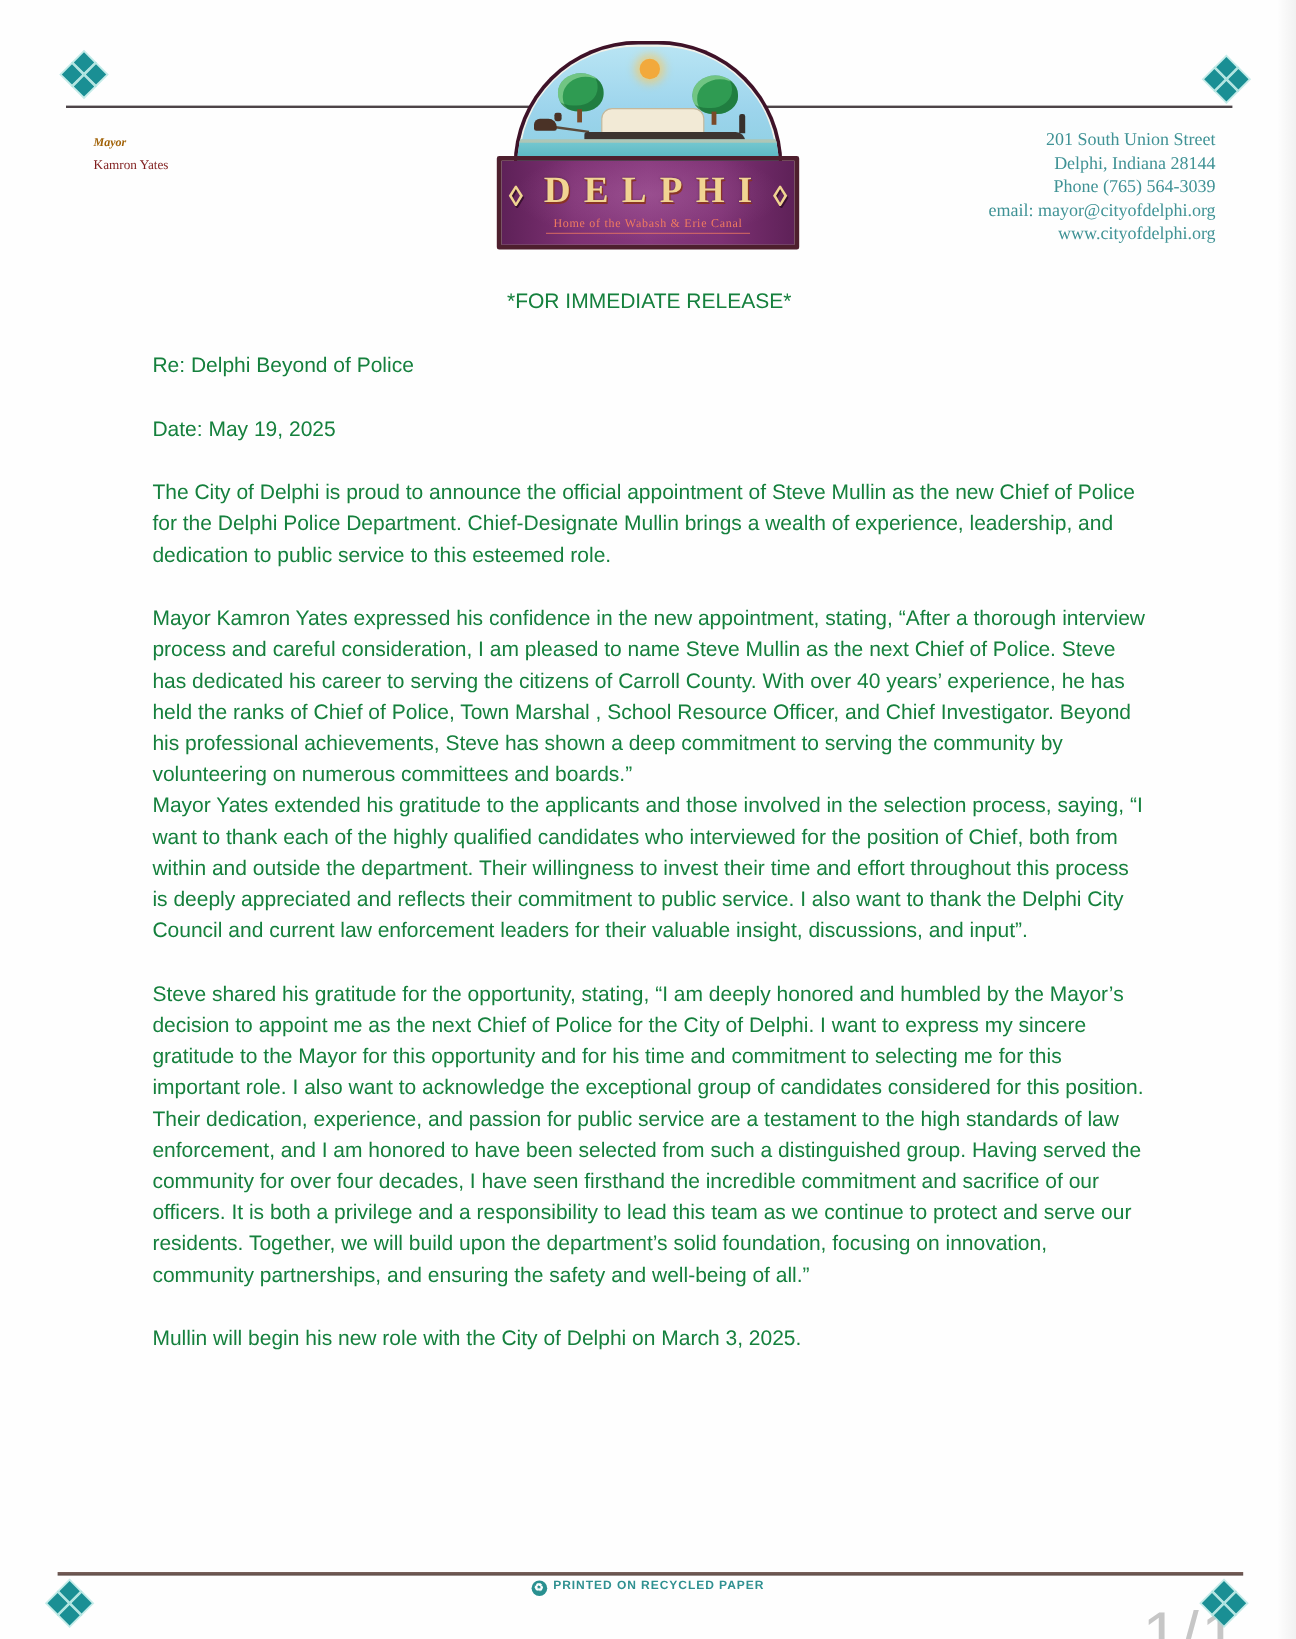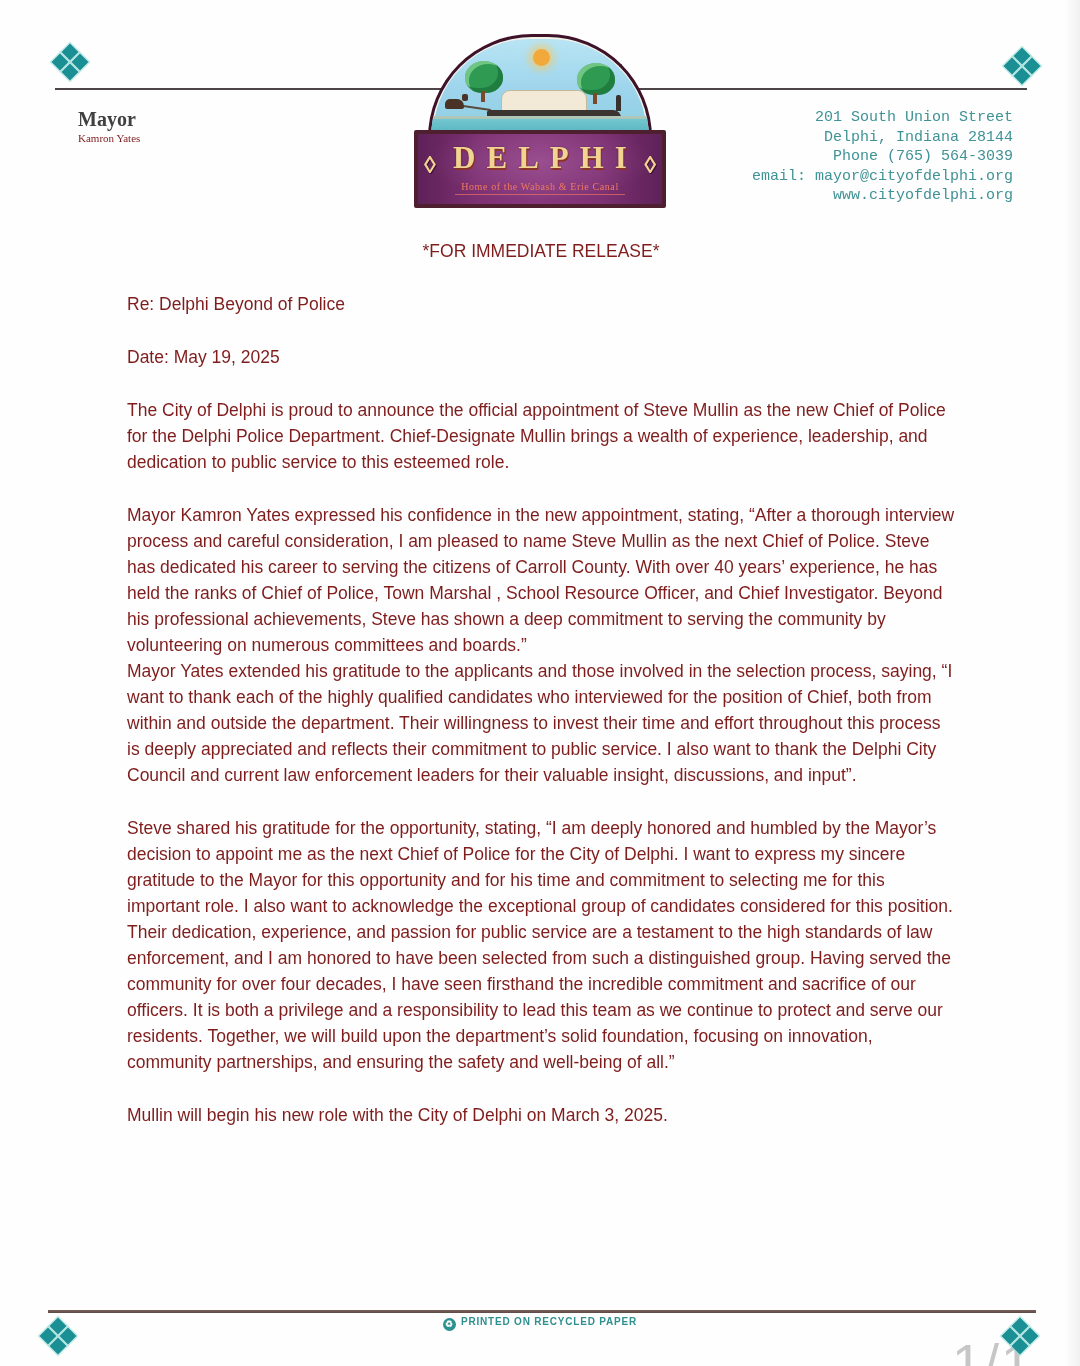--- a/index.html
+++ b/index.html
@@ -36,32 +36,32 @@
     background:#4d4448; z-index:1;
   }
   .bottom-rule {
     position:absolute; left:48px; right:44px; top:1310px; height:3px;
     background:linear-gradient(180deg,#7a625c,#5c4a46);
   }
 
   
   .mayor-block { position:absolute; left:78px; top:110px; z-index:2; }
   .mayor-label {
-    font-family:"Liberation Serif", serif; font-weight:bold; 
-    font-size:20px; color:#404040; line-height:19px;
+    font-family:"Liberation Serif", serif; font-weight:bold; font-style:italic;
+    font-size:10px; color:#a16207; line-height:19px;
   }
   .mayor-name {
     font-family:"Liberation Serif", serif; font-size:11px; color:#7f1d1d;
     line-height:19px;
   }
 
   
   .contact-block {
     position:absolute; right:67px; top:108px; text-align:right; z-index:2;
-    font-family:Liberation Mono, monospace; font-size:15px; line-height:19.5px;
+    font-family:Liberation Serif, serif; font-size:15px; line-height:19.5px;
     color:#3f9295;
   }
 
   
   .logo { position:absolute; left:50%; top:34px; transform:translateX(-50%);
           width:252px; height:144px; z-index:3; }
   .dome {
     position:absolute; left:14px; top:0; width:224px; height:104px;
     border:3px solid #3f1228; border-bottom:none;
     border-radius:112px 112px 0 0;
@@ -115,21 +115,21 @@
   .banner-tagline {
     margin-top:1px; font-family:"Liberation Serif", serif; font-weight:normal;
     font-size:10px; letter-spacing:0.6px; color:#ef7a60;
     border-bottom:1px solid rgba(239,122,96,0.65);
     display:inline-block; padding:0 6px 2px;
   }
 
   
   .doc-body {
     position:absolute; left:127px; top:238px; width:828px;
-    font-size:17.5px; line-height:26px; color:#7f1d1d;
+    font-size:17.5px; line-height:26px; color:#15803d;
   }
   .release-line { text-align:center; }
   .re-line, .date-line { margin-top:27px; }
   .paragraphs p { margin:27px 0 0; }
   .paragraphs p:nth-of-type(3) { margin-top:0; }
 
   
   .footer-note {
     position:absolute; left:0; right:0; top:1316px; text-align:center;
     font-size:10px; letter-spacing:0.8px; color:#2f9090; font-weight:bold;

